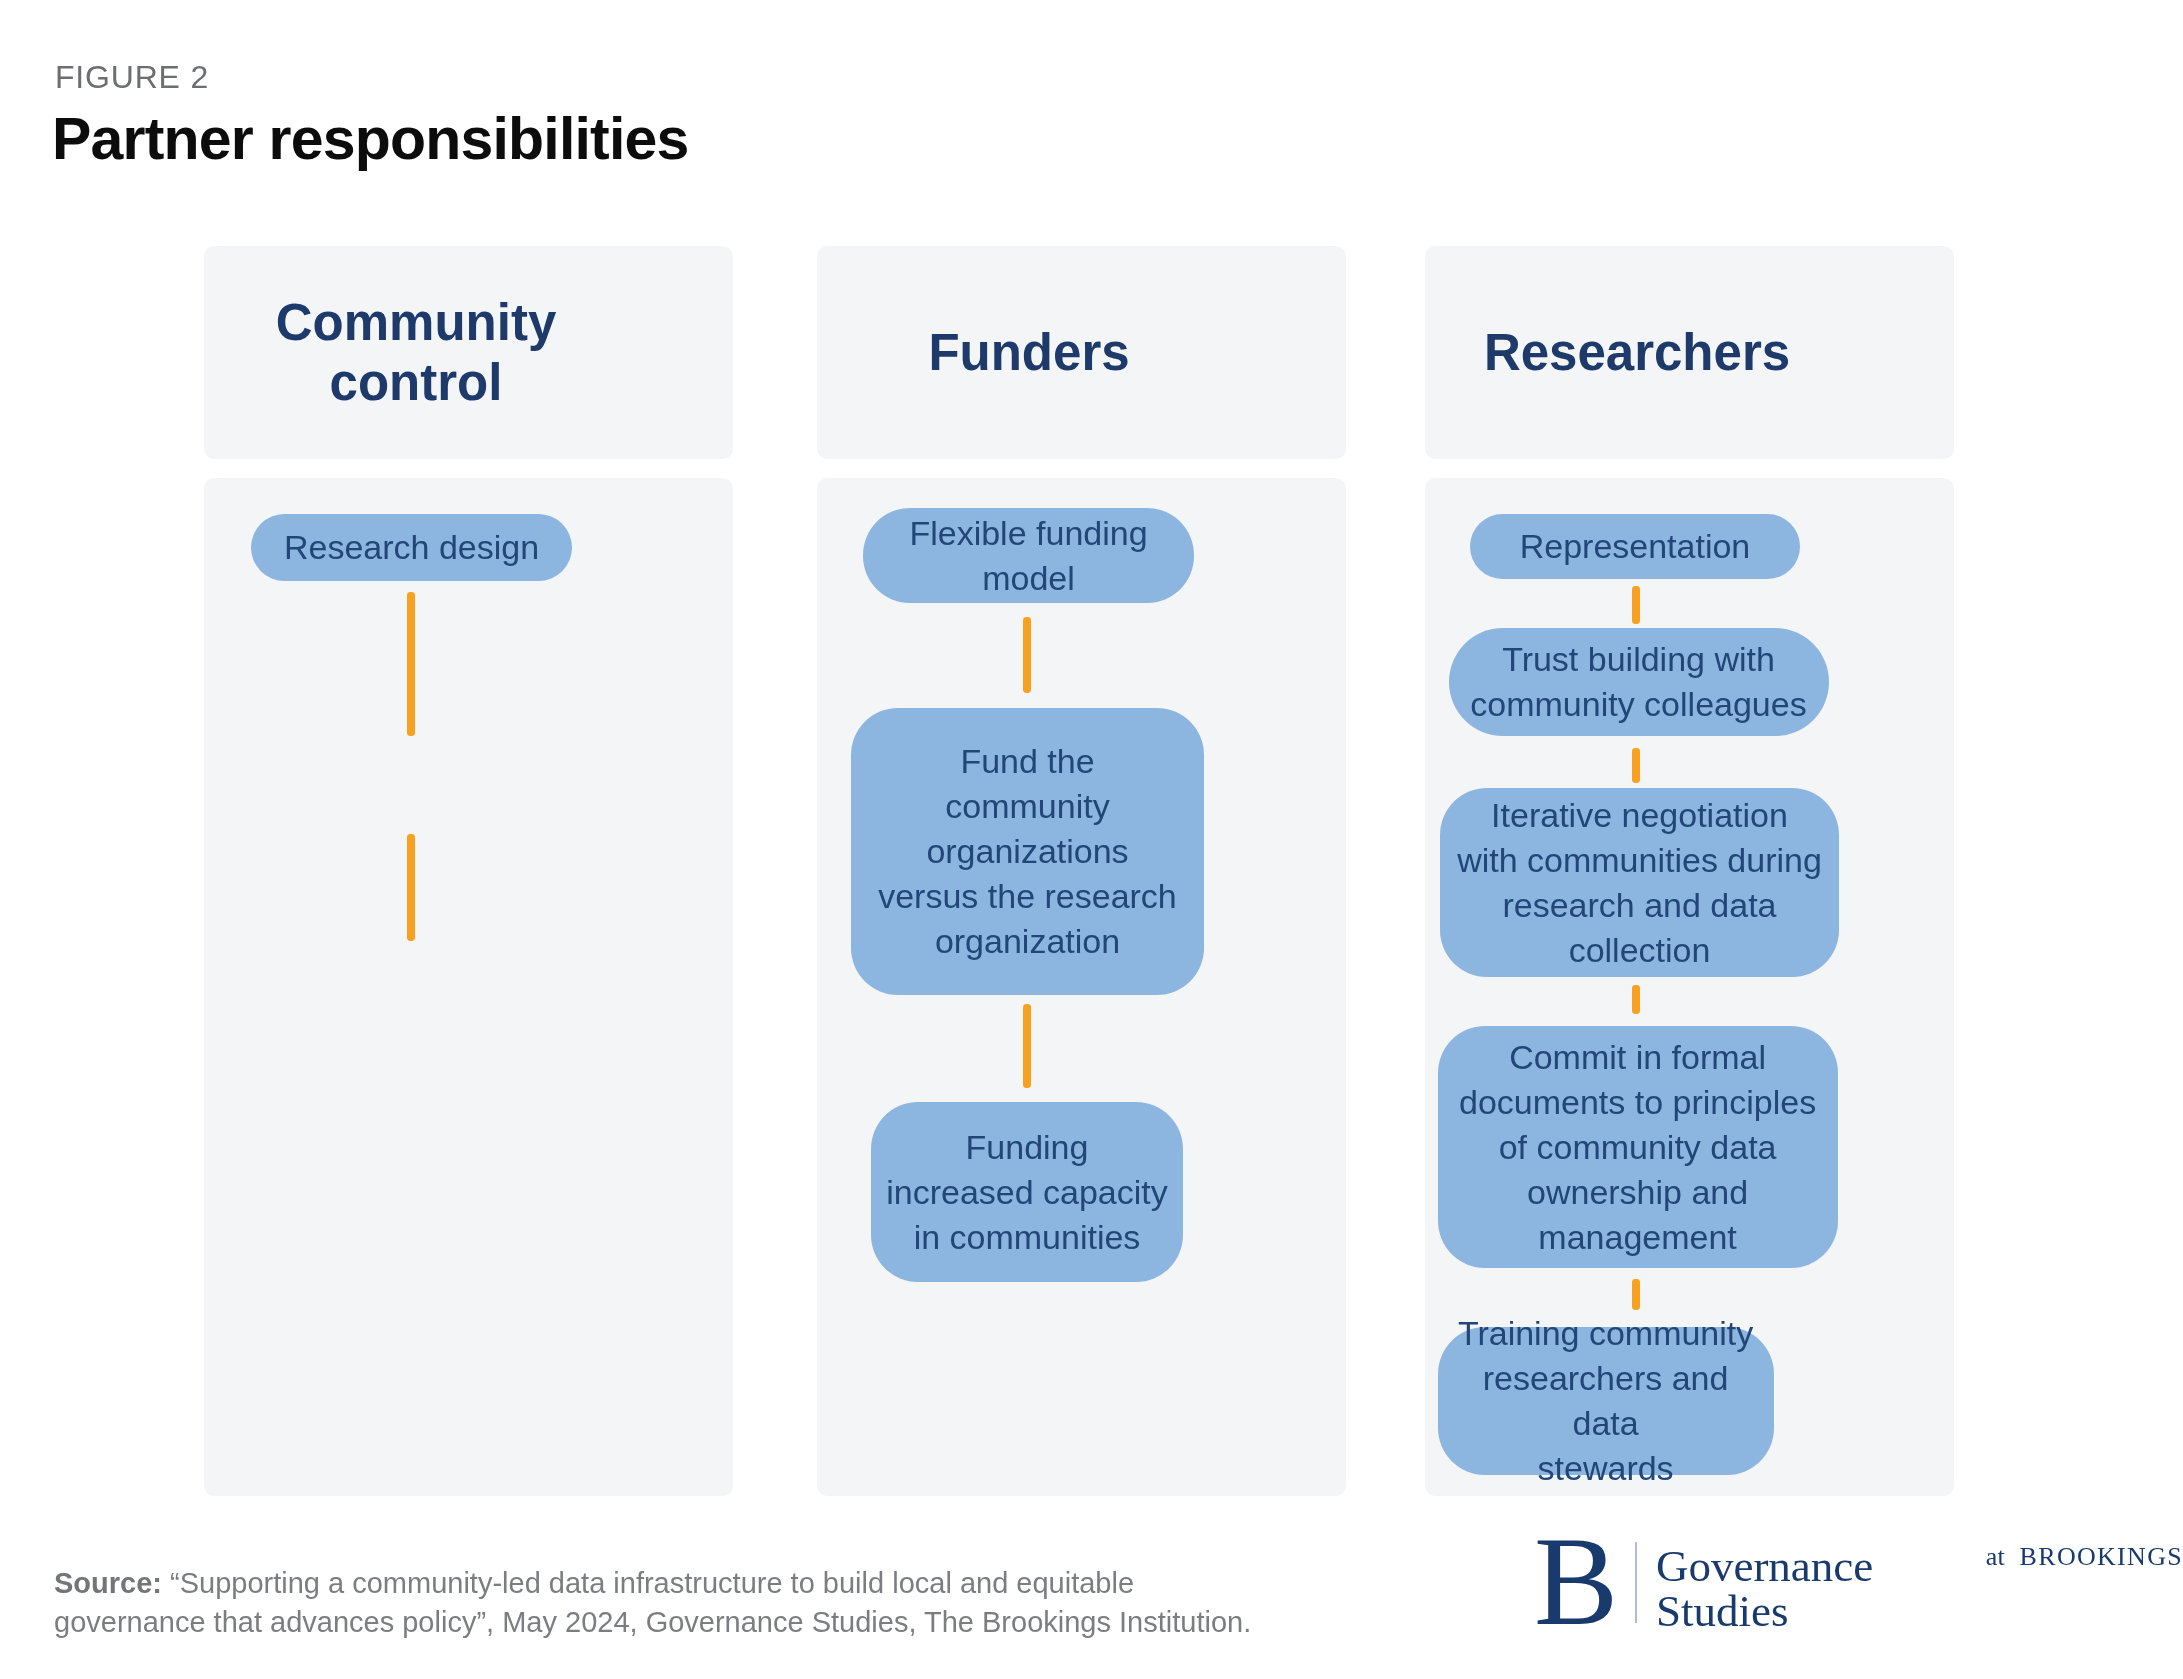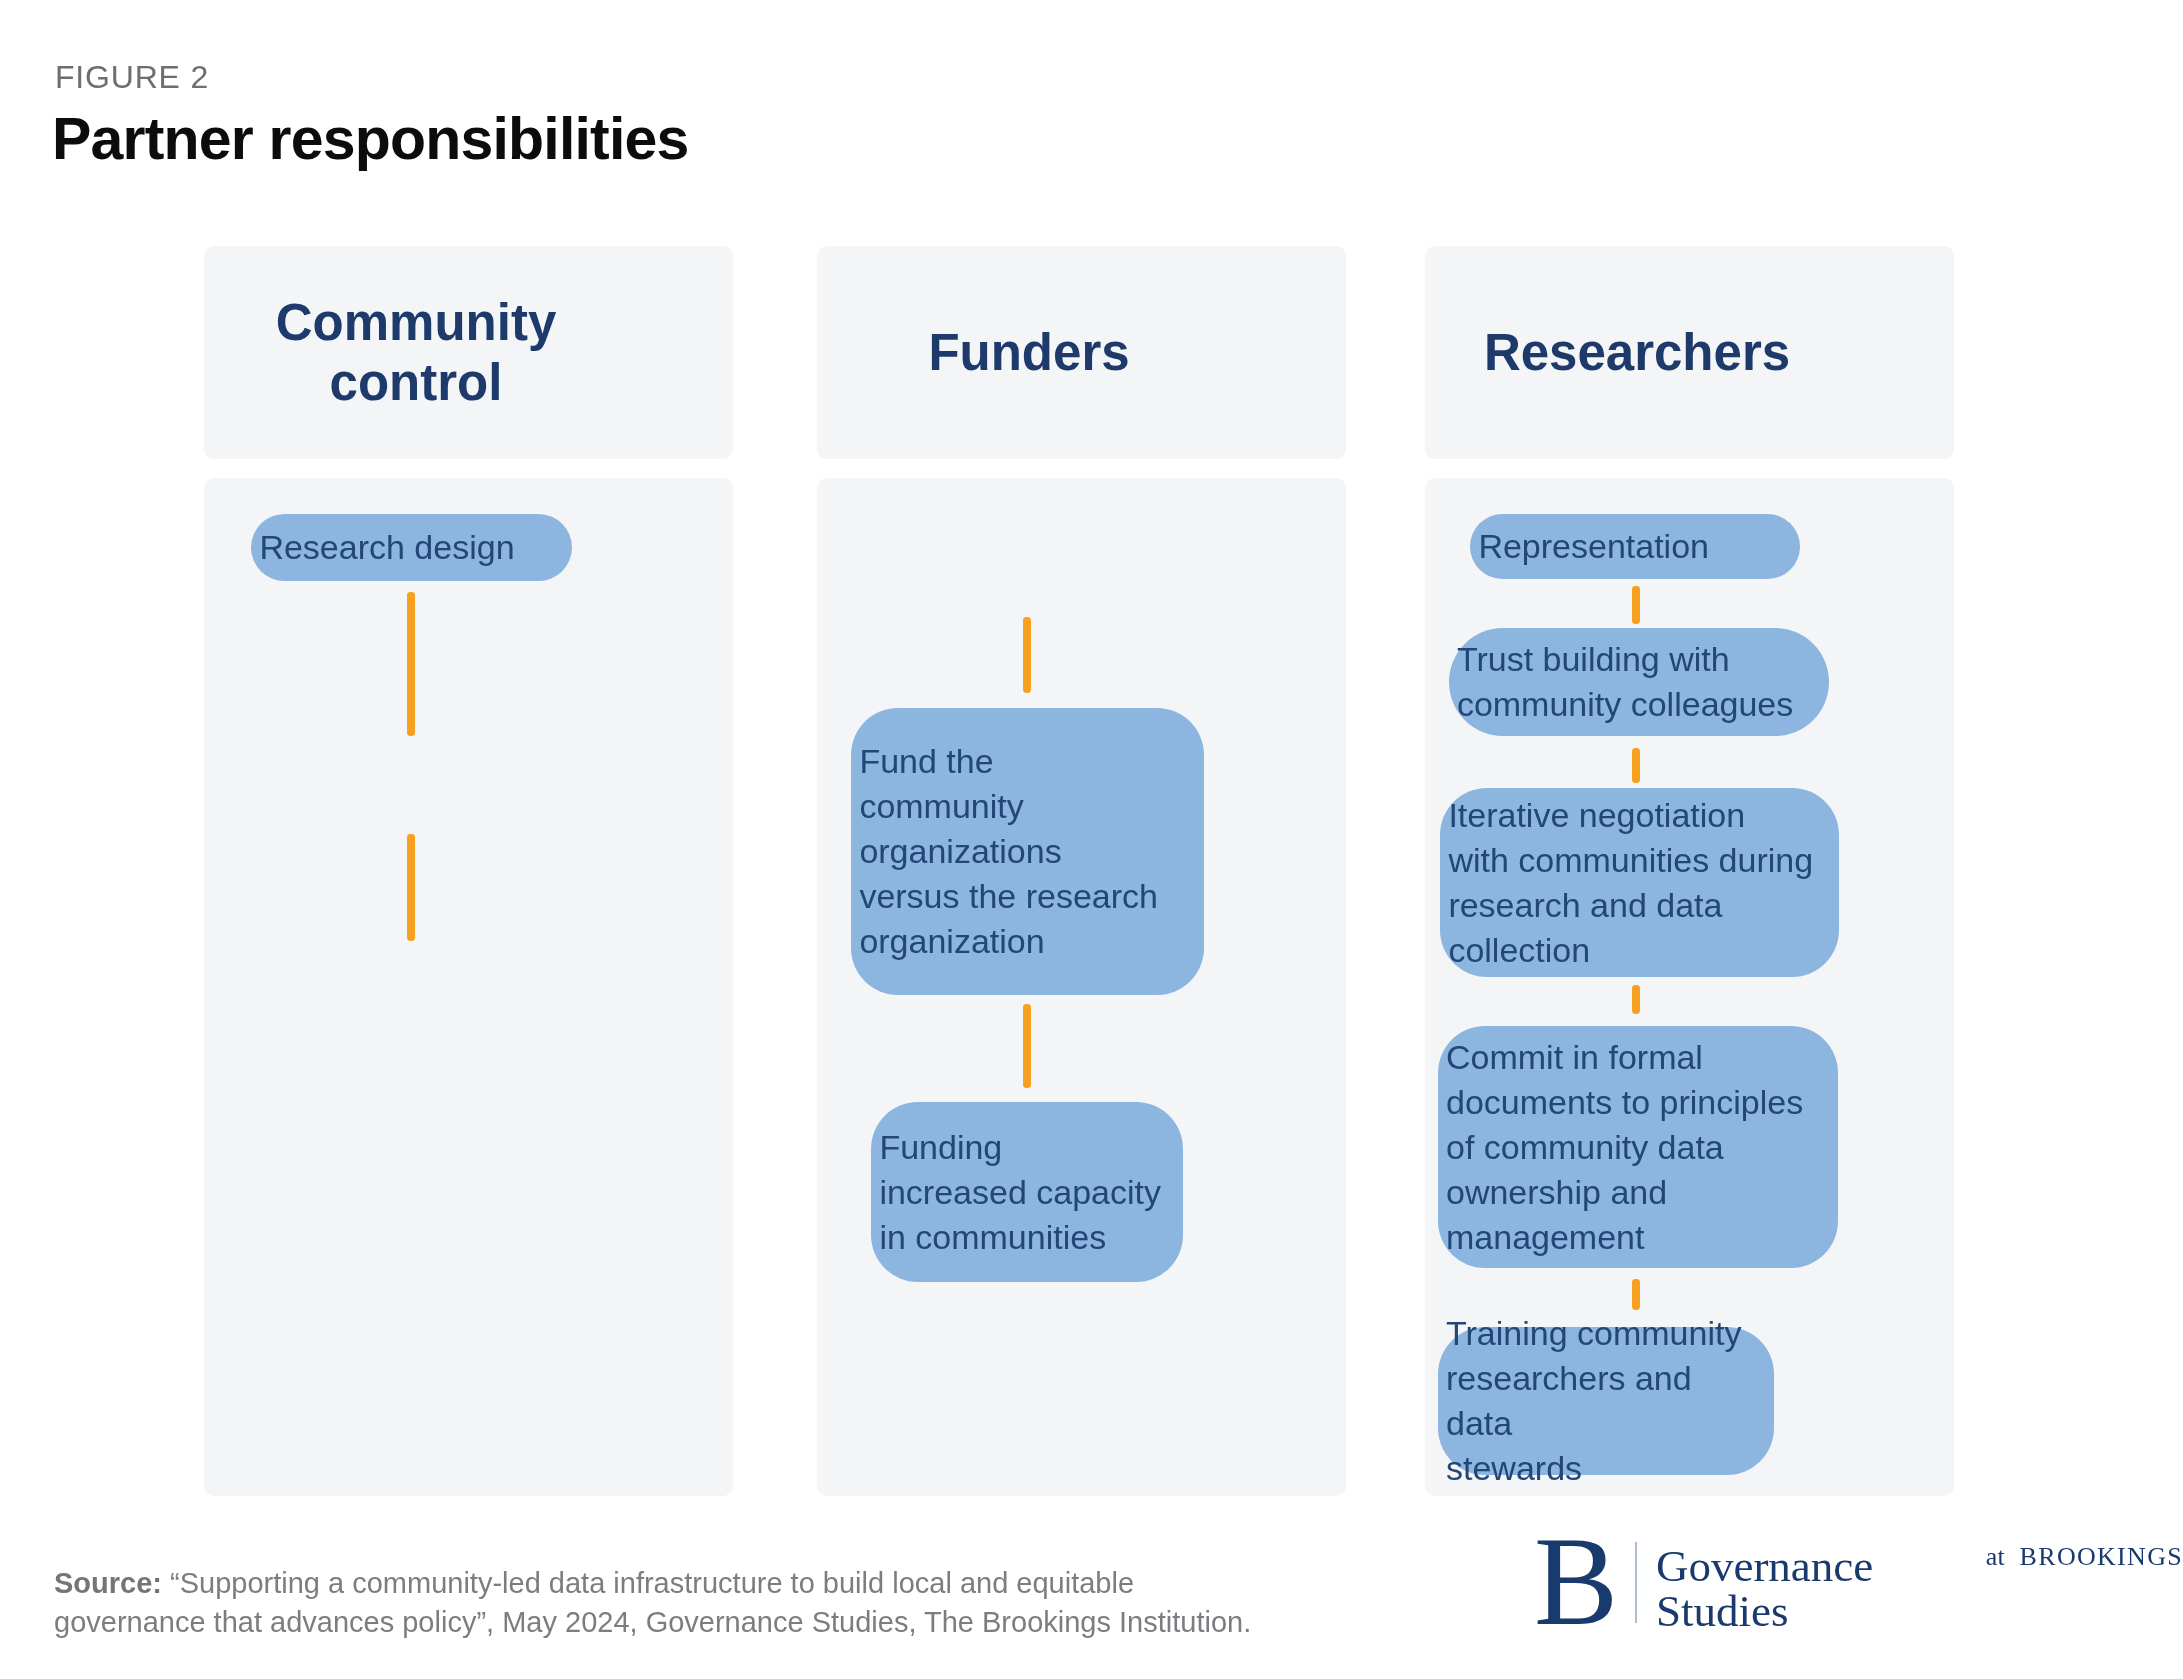--- a/index.html
+++ b/index.html
@@ -26,21 +26,21 @@
   }
   .body-panel{top:478px;height:1018px;}
   .col-1{left:204px;width:529px;}
   .col-2{left:817px;width:529px;}
   .col-3{left:1425px;width:529px;}
   .box{
     position:absolute;background:#8cb5e0;display:flex;align-items:center;
     justify-content:center;box-sizing:border-box;padding:3.4px 8.4px;
   }
   .box > span{
-    white-space:pre-line;text-align:left;width:100%;
+    white-space:pre-line;text-align:center;width:100%;
     font-size:34px;line-height:45px;color:#224777;
   }
   .connector{position:absolute;width:7.6px;background:#f8a120;border-radius:3.4px;}
   .source{
     position:absolute;left:54px;top:1564px;margin:0;font-size:29px;
     line-height:39px;color:#7b7d80;
   }
   .source b{color:#737578;}
   .source span{white-space:pre-line;}
   .logo{
@@ -73,20 +73,24 @@
     <span>Research design</span>
   </div>
   <div class="connector" style="left:203px;top:114px;height:144px;"></div>
   <div class="connector" style="left:203px;top:356px;height:107px;"></div>
 </div>
 
 <div class="panel header-panel col-2">
   <div class="header-text">Funders</div>
 </div>
 <div class="panel body-panel col-2">
+  <div class="box" style="left:46px;top:30px;width:331px;height:95px;border-radius:47px;">
+    <span>Flexible funding
+model</span>
+  </div>
   <div class="connector" style="left:206px;top:139px;height:76px;"></div>
   <div class="box" style="left:34px;top:230px;width:353px;height:287px;border-radius:47px;">
     <span>Fund the
 community
 organizations
 versus the research
 organization</span>
   </div>
   <div class="connector" style="left:206px;top:526px;height:84px;"></div>
   <div class="box" style="left:54px;top:624px;width:312px;height:180px;border-radius:47px;">

